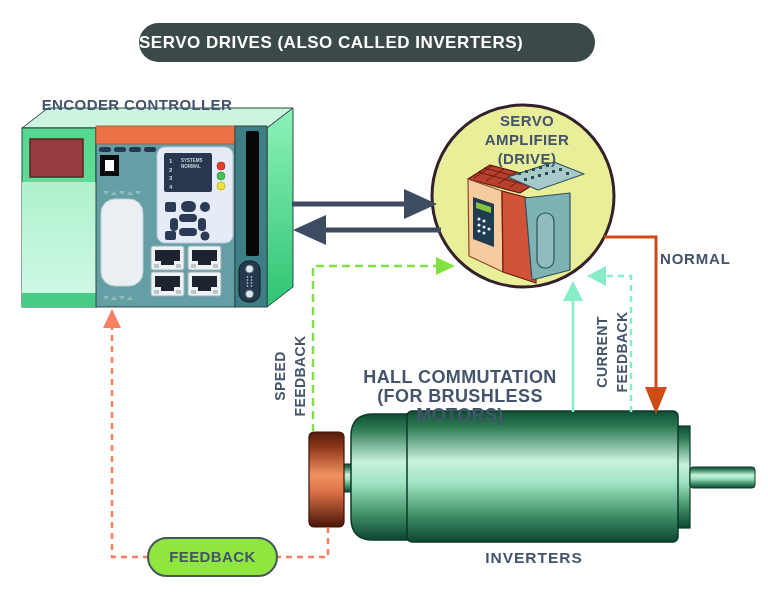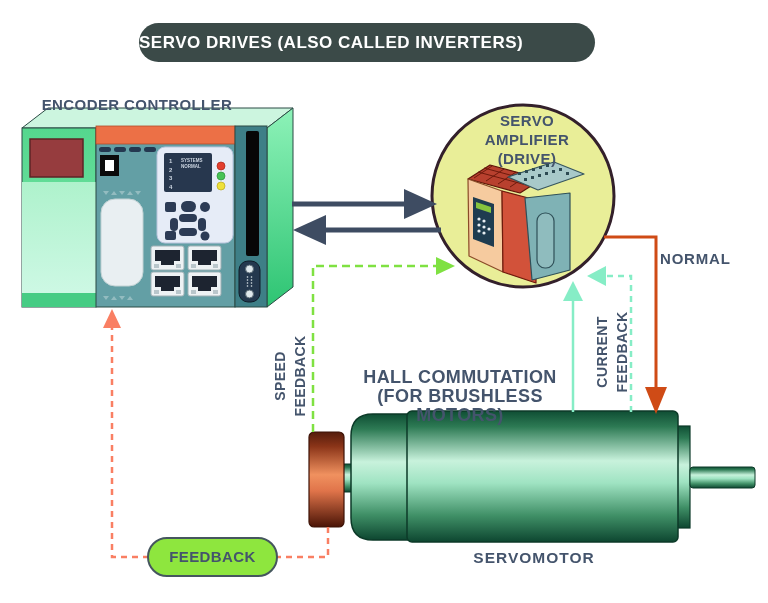--- a/index.html
+++ b/index.html
@@ -267,21 +267,21 @@
 <div class="lbl center" id="amp-label">SERVO
 AMPLIFIER
 (DRIVE)</div>
 <div class="lbl" id="power-label">NORMAL</div>
 <div class="lbl center" id="hall-label">HALL COMMUTATION
 (FOR BRUSHLESS MOTORS)</div>
 <div class="lbl center rot" id="speed-label">SPEED
 FEEDBACK</div>
 <div class="lbl center rot" id="current-label">CURRENT
 FEEDBACK</div>
-<div class="lbl center" id="servomotor-label">SERVOMOTOR</div>
+<div class="lbl center" id="servomotor-label">INVERTERS</div>
 <div class="lbl" id="feedback-pill">FEEDBACK</div>
 <div class="lbl" id="disp-channels">1
 2
 3
 4</div>
 <div class="lbl" id="disp-status">SYSTEMS
 NORMAL</div>
 
 </div>
 

